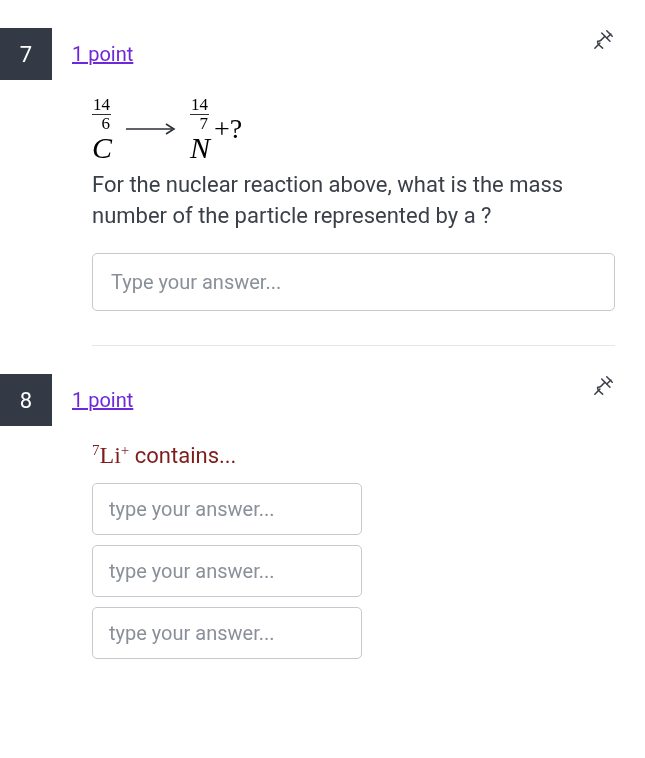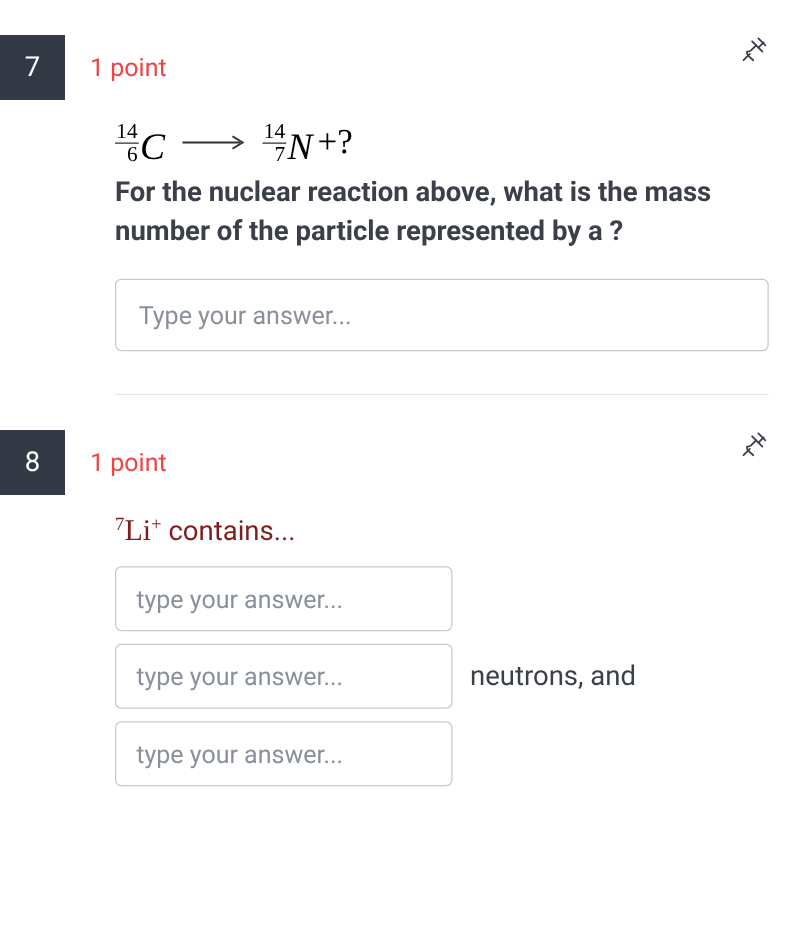--- a/index.html
+++ b/index.html
@@ -26,23 +26,24 @@
     color: #fff;
     width: 52px;
     height: 52px;
     display: flex;
     align-items: center;
     justify-content: center;
     font-size: 22px;
     font-weight: 400;
   }
   .q-points {
-    color: #ef4444;
+    color: #6d28d9;
     font-size: 20px;
     margin-left: 20px;
+    text-decoration: underline;
   }
   .pin-icon {
     position: absolute;
     right: 30px;
     top: 28px;
     width: 22px;
     height: 22px;
     color: #3a3f48;
     cursor: pointer;
   }
@@ -50,21 +51,22 @@
   .equation {
     font-family: "Times New Roman", Times, serif;
     font-size: 28px;
     margin-bottom: 6px;
     display: flex;
     align-items: center;
     gap: 4px;
   }
   .nuclide {
     display: inline-flex;
-    align-items: flex-end;
+    align-items: center;
+    flex-direction: column;
   }
   .supsub {
     display: inline-flex;
     flex-direction: column;
     align-items: flex-end;
     font-size: 17px;
     line-height: 1.05;
     margin-right: 1px;
   }
   .supsub .top { border-bottom: 1.5px solid #2b2f36; padding: 0 1px; }
@@ -76,21 +78,20 @@
     line-height: 1;
   }
   .arrow-wrap { margin: 0 8px; display: inline-flex; align-items: center; }
   .arrow-svg-long { width: 54px; height: 14px; }
   .eq-tail { font-size: 28px; }
   .q-text {
     font-size: 22px;
     color: #3a3f48;
     line-height: 1.42;
     margin-bottom: 22px;
-    font-weight: bold;
   }
   .answer-input {
     width: 100%;
     padding: 16px 18px;
     font-size: 20px;
     border: 1px solid #c5c9cf;
     border-radius: 5px;
     color: #3a3f48;
     font-family: inherit;
   }
@@ -205,21 +206,20 @@
     </div>
     <div class="q-body">
       <div class="lithium-line">
         <span class="sup7">7</span><span class="li-sym">Li</span><span class="li-plus">+</span><span> contains...</span>
       </div>
       <div class="blank-row">
         <input class="blank-input" type="text" placeholder="type your answer..." style="">
       </div>
       <div class="blank-row">
         <input class="blank-input" type="text" placeholder="type your answer..." style="">
-        <span class="blank-label">neutrons, and</span>
       </div>
       <div class="blank-row">
         <input class="blank-input" type="text" placeholder="type your answer..." style="">
       </div>
     </div>
   </div>
 
 </div>
 
 </body></html>

